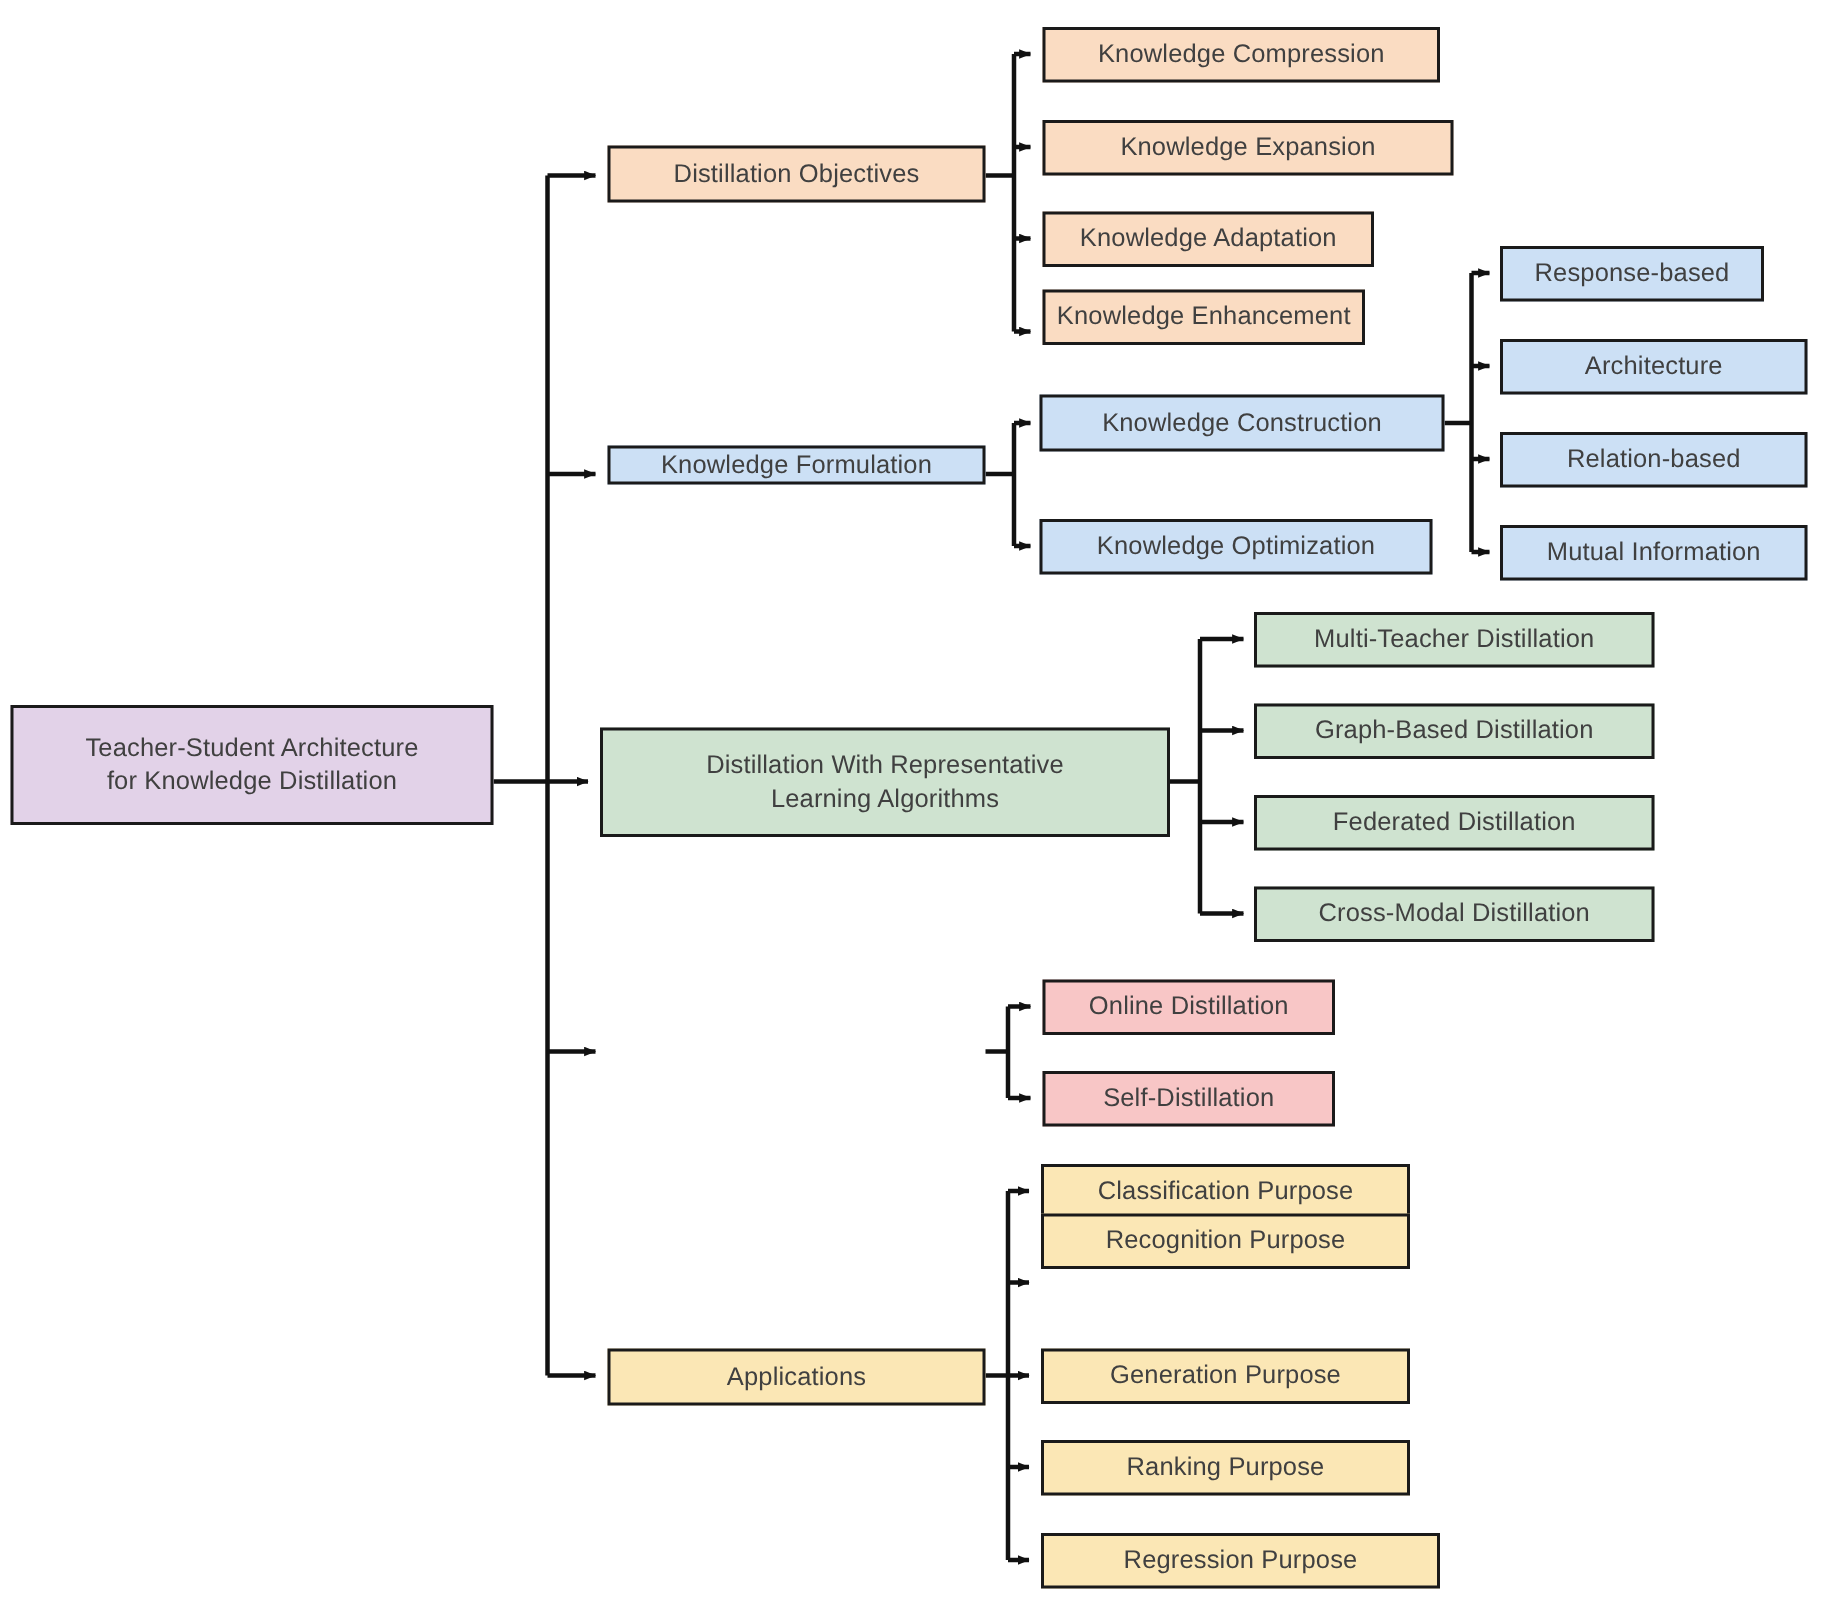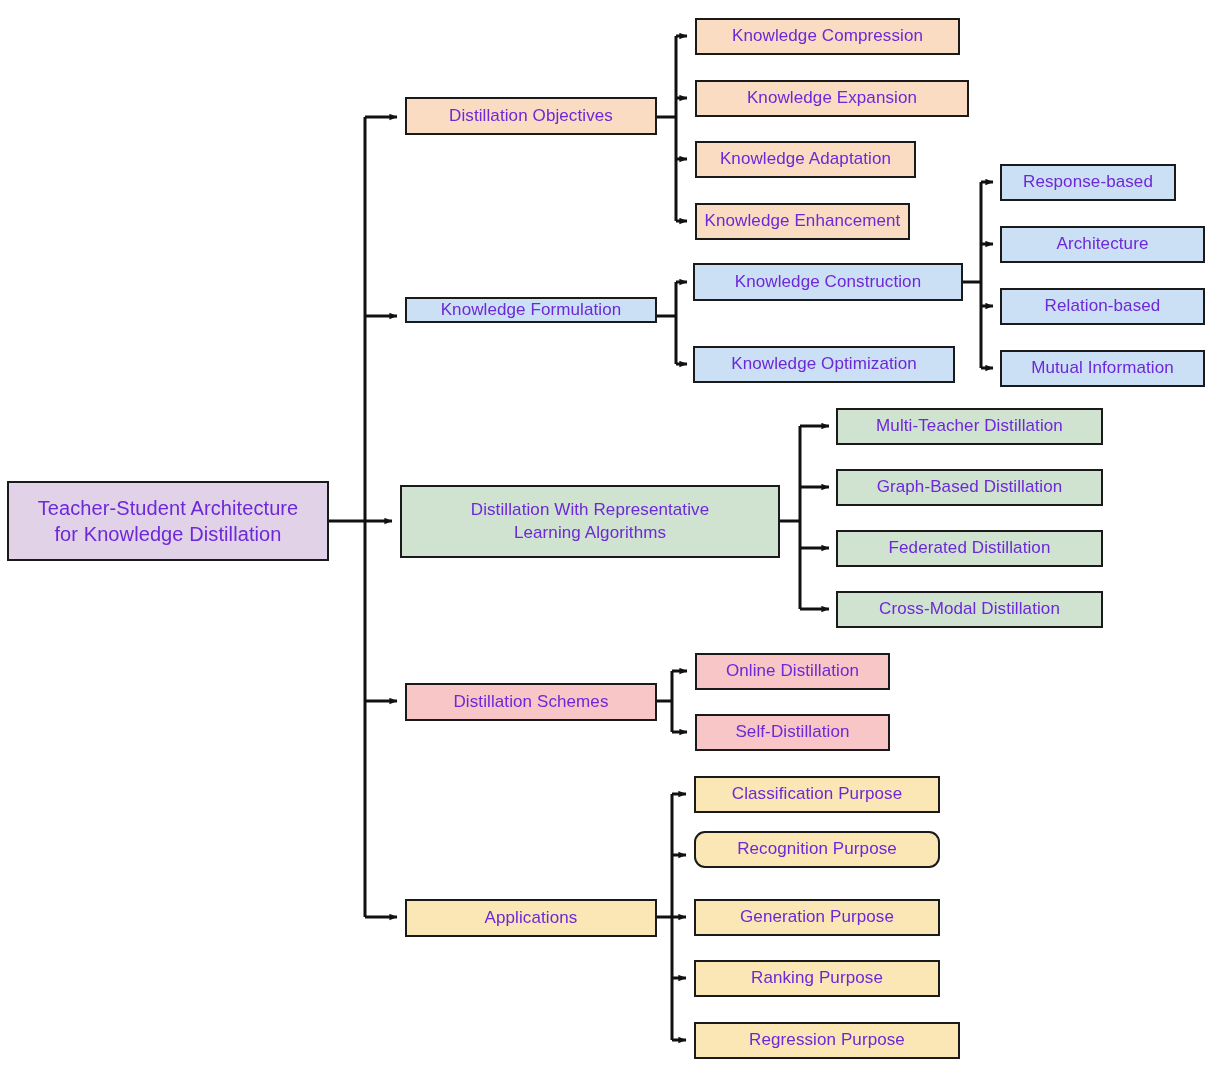--- a/index.html
+++ b/index.html
@@ -28,21 +28,21 @@
     pointer-events: none;
   }
   .node {
     position: absolute;
     box-sizing: border-box;
     border: 2.5px solid #1a1a1a;
     display: flex;
     align-items: center;
     justify-content: center;
     text-align: center;
-    color: #6d28d9;
+    color: #404040;
     font-size: 17px;
     line-height: 1.22;
     letter-spacing: 0.1px;
     padding: 0 6px;
     white-space: pre-line;
     box-shadow: 0 0 0 0 rgba(0,0,0,0);
   }
   .node.root        { background: #e2d2e8; }
   .node.objectives  { background: #fadcc2; }
   .node.formulation { background: #cce0f5; }
@@ -108,41 +108,40 @@
       <path d="M657,917 L672,917"></path>
       <path d="M672,794 L672,1040"></path>
       <path d="M672,794 L686,794" marker-end="url(#arrow)"></path>
       <path d="M672,855 L686,855" marker-end="url(#arrow)"></path>
       <path d="M672,917 L686,917" marker-end="url(#arrow)"></path>
       <path d="M672,978 L686,978" marker-end="url(#arrow)"></path>
       <path d="M672,1040 L686,1040" marker-end="url(#arrow)"></path>
     </g>
   </svg>
 
-  <div class="node root two-line" style="left:7px; top:481px; width:322px; height:80px; font-size:20px;">Teacher-Student Architecture
+  <div class="node root two-line" style="left:7px; top:470px; width:322px; height:80px; font-size:17px;">Teacher-Student Architecture
 for Knowledge Distillation</div>
 
   <div class="node objectives" style="left:405px; top:97px; width:252px; height:38px;">Distillation Objectives</div>
 
   <div class="node formulation" style="left:405px; top:297px; width:252px; height:26px;">Knowledge Formulation</div>
 
   <div class="node representative two-line" style="left:400px; top:485px; width:380px; height:73px;">Distillation With Representative
 Learning Algorithms</div>
 
-  <div class="node schemes" style="left:405px; top:683px; width:252px; height:38px;">Distillation Schemes</div>
 
   <div class="node applications" style="left:405px; top:899px; width:252px; height:38px;">Applications</div>
 
   <div class="node objectives" style="left:695px; top:18px; width:265px; height:37px;">Knowledge Compression</div>
 
   <div class="node objectives" style="left:695px; top:80px; width:274px; height:37px;">Knowledge Expansion</div>
 
   <div class="node objectives" style="left:695px; top:141px; width:221px; height:37px;">Knowledge Adaptation</div>
 
-  <div class="node objectives" style="left:695px; top:203px; width:215px; height:37px;">Knowledge Enhancement</div>
+  <div class="node objectives" style="left:695px; top:193px; width:215px; height:37px;">Knowledge Enhancement</div>
 
   <div class="node formulation" style="left:693px; top:263px; width:270px; height:38px;">Knowledge Construction</div>
 
   <div class="node formulation" style="left:693px; top:346px; width:262px; height:37px;">Knowledge Optimization</div>
 
   <div class="node formulation" style="left:1000px; top:164px; width:176px; height:37px;">Response-based</div>
 
   <div class="node formulation" style="left:1000px; top:226px; width:205px; height:37px;">Architecture</div>
 
   <div class="node formulation" style="left:1000px; top:288px; width:205px; height:37px;">Relation-based</div>
@@ -156,21 +155,21 @@
   <div class="node representative" style="left:836px; top:530px; width:267px; height:37px;">Federated Distillation</div>
 
   <div class="node representative" style="left:836px; top:591px; width:267px; height:37px;">Cross-Modal Distillation</div>
 
   <div class="node schemes" style="left:695px; top:653px; width:195px; height:37px;">Online Distillation</div>
 
   <div class="node schemes" style="left:695px; top:714px; width:195px; height:37px;">Self-Distillation</div>
 
   <div class="node applications" style="left:694px; top:776px; width:246px; height:37px;">Classification Purpose</div>
 
-  <div class="node applications" style="left:694px; top:831px; width:246px; height:37px;border-radius:11px;">Recognition Purpose</div>
+  <div class="node applications" style="left:694px; top:809px; width:246px; height:37px;">Recognition Purpose</div>
 
   <div class="node applications" style="left:694px; top:899px; width:246px; height:37px;">Generation Purpose</div>
 
   <div class="node applications" style="left:694px; top:960px; width:246px; height:37px;">Ranking Purpose</div>
 
   <div class="node applications" style="left:694px; top:1022px; width:266px; height:37px;">Regression Purpose</div>
 
 </div>
 
 </body></html>

